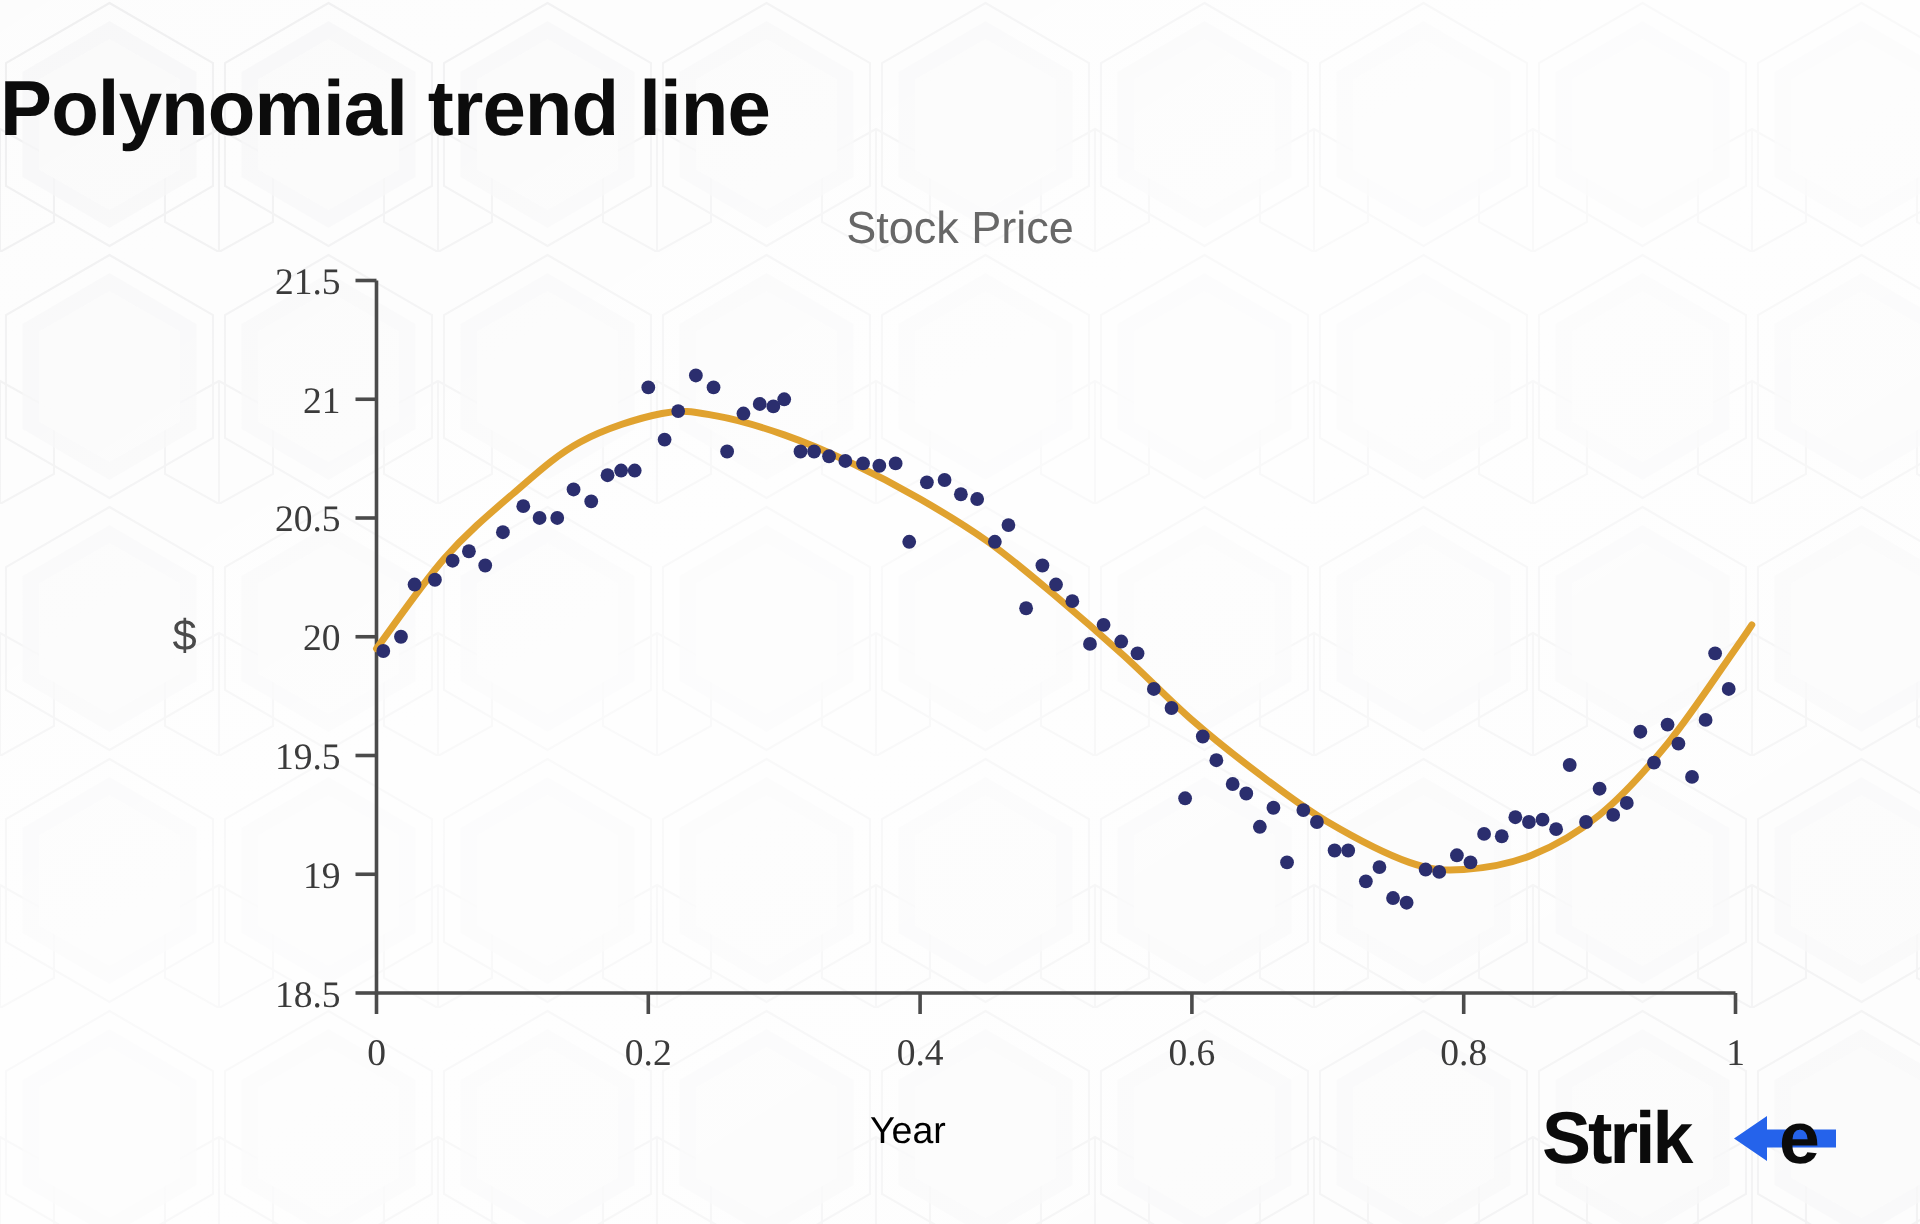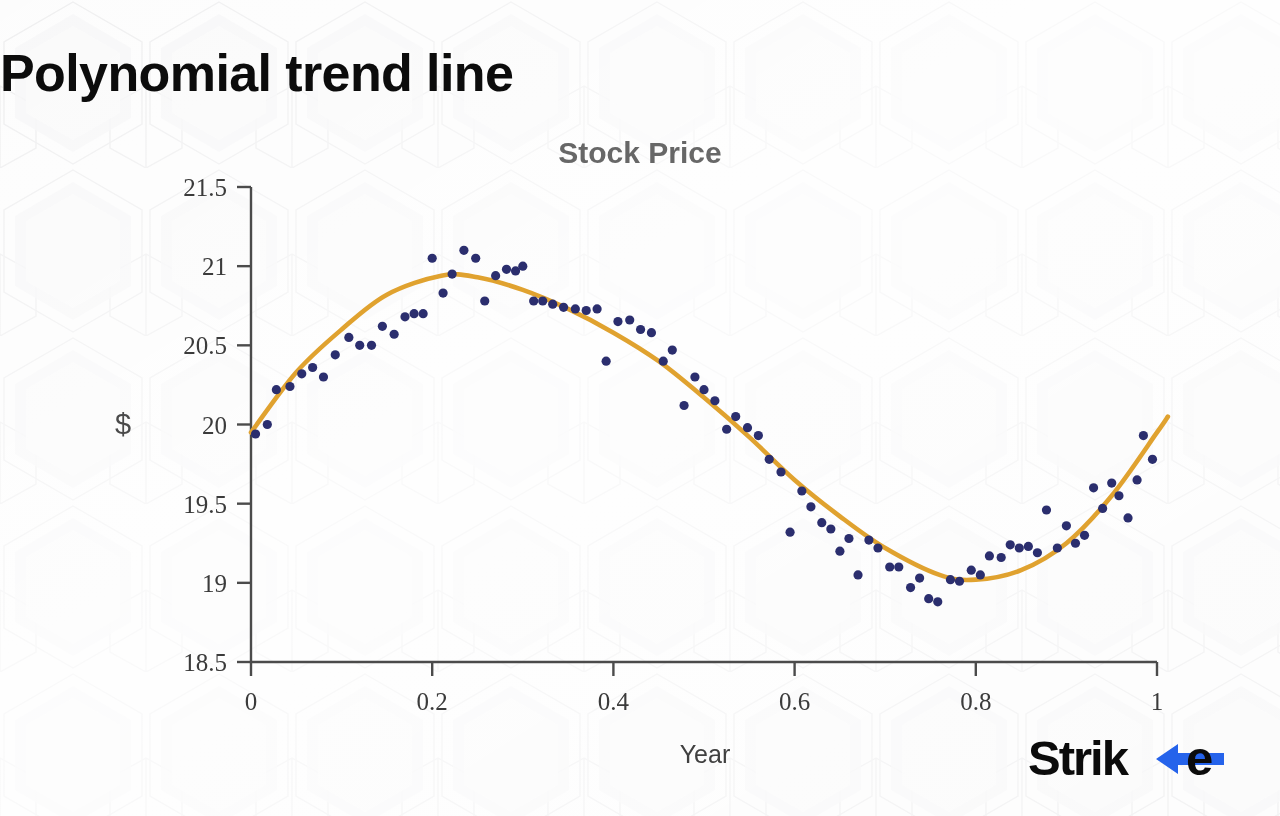--- a/index.html
+++ b/index.html
@@ -58,42 +58,42 @@
     letter-spacing: -0.6px;
     line-height: 1.12;
   }
   #subtitle {
     position: absolute;
     top: 136px;
     left: 0;
     width: 1280px;
     text-align: center;
     font-size: 30px;
-    font-weight: bold;
+    font-weight: normal;
     color: #676767;
   }
 
   
   #y-axis-title {
     position: absolute;
     left: 96px;
     top: 408px;
     width: 54px;
     text-align: center;
     font-size: 29px;
     color: #4a4a4a;
   }
   #x-axis-title {
     position: absolute;
     left: 580px;
     top: 740px;
     width: 250px;
-    text-align: center;
+    text-align: left;
     font-size: 25px;
-    color: #404040;
+    color: #000000;
   }
 
   
   #plot {
     position: absolute;
     left: 0;
     top: 0;
   }
   .tick-label-y {
     font-family: "Liberation Serif", serif;

